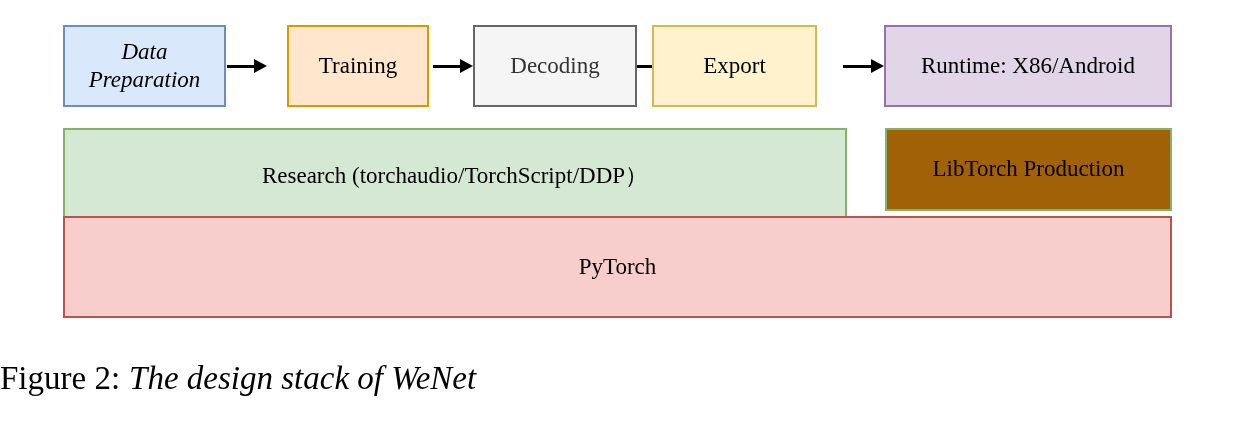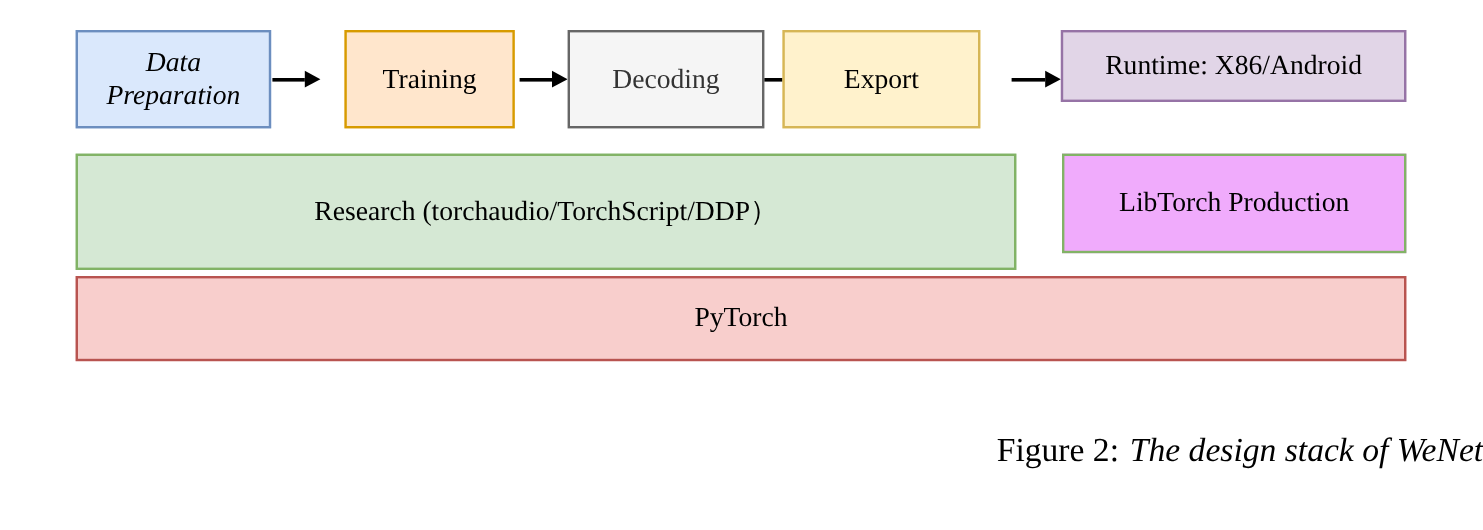--- a/index.html
+++ b/index.html
@@ -26,26 +26,26 @@
     font-size: 23px;
     line-height: 1.22;
     color: #000;
     padding: 4px 8px;
   }
   
   .b-dataprep  { left: 63px;  top: 25px; width: 163px; height: 82px; font-style: italic; }
   .b-training  { left: 267px; top: 25px; width: 142px; height: 82px; margin-left: 20px; }
   .b-decoding  { left: 473px; top: 25px; width: 164px; height: 82px; }
   .b-export    { left: 652px; top: 25px; width: 165px; height: 82px; }
-  .b-runtime   { left: 884px; top: 25px; width: 288px; height: 60px; padding: 4px 2px; }
+  .b-runtime   { left: 884px; top: 25px; width: 288px; height: 82px; padding: 4px 2px; }
   
   .b-research  { left: 63px;  top: 128px; width: 784px; height: 97px; }
   .b-libtorch  { left: 885px; top: 128px; width: 287px; height: 83px; }
   
-  .b-pytorch   { left: 63px;  top: 230px; width: 1109px; height: 71px; }
+  .b-pytorch   { left: 63px;  top: 216px; width: 1109px; height: 102px; }
 
   .arrow {
     position: absolute;
     top: 59px;
     height: 14px;
     display: flex;
     align-items: center;
   }
   .arrow-shaft {
     flex: 1 1 auto;
@@ -62,22 +62,22 @@
   .a1 { left: 227px; width: 40px; }
   .a2 { left: 433px; width: 40px; }
   .a3 { left: 637px; width: 41px; }
   .a4 { left: 843px; width: 41px; }
 
   .caption {
     position: absolute;
     left: 0;
     top: 360px;
     width: 1236px;
-    text-align: right;
-    font-size: 28px;
+    text-align: left;
+    font-size: 33px;
     color: #000000;
     white-space: nowrap;
   }
   .caption .title {
     font-style: italic;
     margin-left: 9px;
   }
 </style>
 </head>
 <body>
@@ -109,21 +109,21 @@
 
   <div class="arrow a4">
     <div class="arrow-shaft"></div>
     <div class="arrow-head"></div>
   </div>
 
   <div class="box b-runtime" style="background-color: rgb(225, 213, 231); border-color: rgb(150, 115, 166); color: rgb(0, 0, 0);">Runtime: X86/Android</div>
 
   <div class="box b-research" style="background-color: rgb(213, 232, 212); border-color: rgb(130, 179, 102); color: rgb(0, 0, 0);">Research (torchaudio/TorchScript/DDP）</div>
 
-  <div class="box b-libtorch" style="background-color: #f0abfc; border-color: rgb(130, 179, 102); color: rgb(0, 0, 0);">LibTorch Production</div>
+  <div class="box b-libtorch" style="background-color: #a16207; border-color: rgb(130, 179, 102); color: rgb(0, 0, 0);">LibTorch Production</div>
 
   <div class="box b-pytorch" style="background-color: rgb(248, 206, 204); border-color: rgb(184, 84, 80); color: rgb(0, 0, 0);">PyTorch</div>
 
   <div class="caption">
     <span>Figure 2:</span><span class="title">The design stack of WeNet</span>
   </div>
 
 </div>
 
 </body></html>

